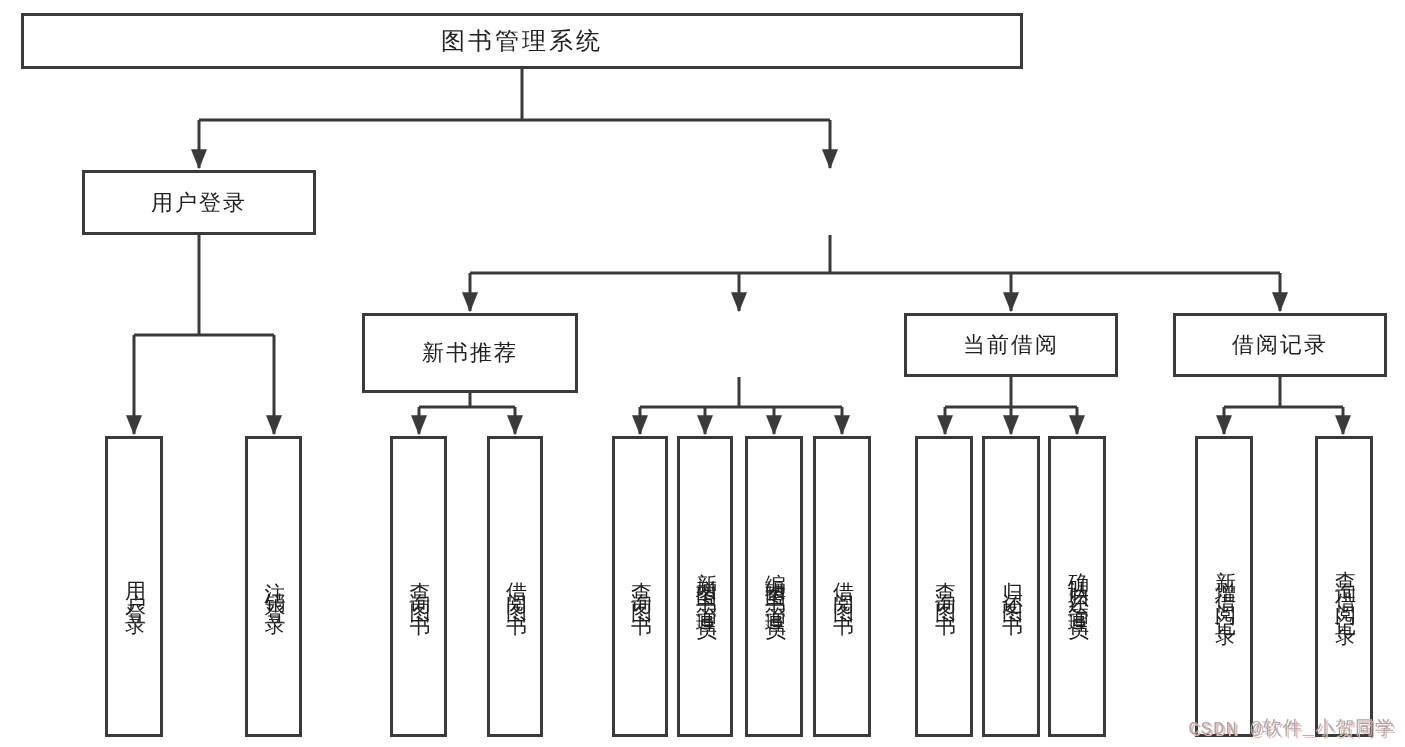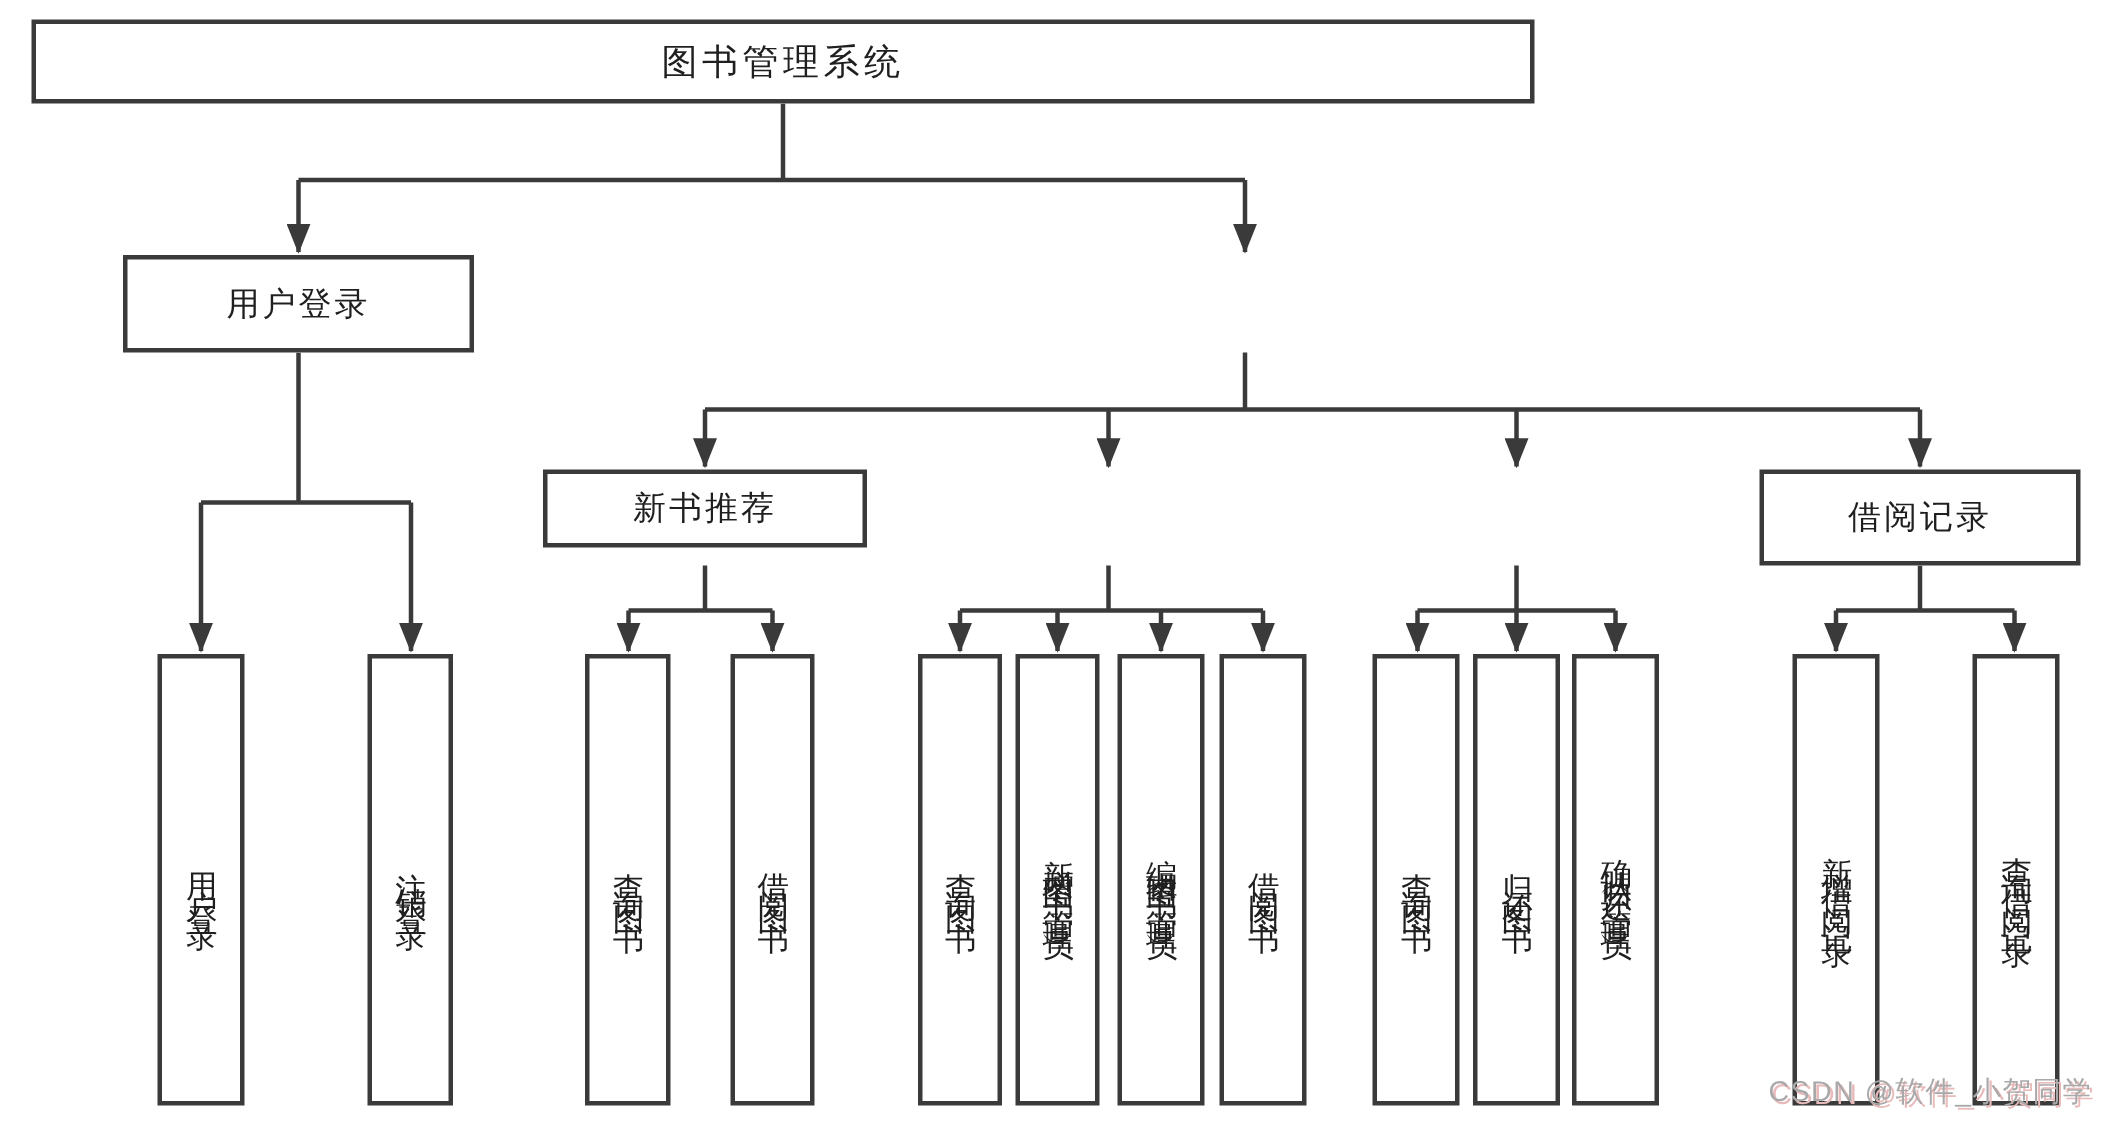--- a/index.html
+++ b/index.html
@@ -9,21 +9,21 @@
     --bg:#ffffff;
     --watermark:#a9a9a9;
     --watermark-shadow:#e8baba;
   }
   .stage{
     position:relative;
     width:1405px;
     height:747px;
     background:var(--bg);
     overflow:hidden;
-    font-family:Liberation Sans, sans-serif;
+    font-family:Liberation Mono, monospace;
     color:var(--text);
   }
   .stage svg{position:absolute;left:0;top:0;}
   .hbox,.vbox{
     position:absolute;
     box-sizing:border-box;
     background:#ffffff;
     border:3px solid var(--line);
     display:flex;
     align-items:center;
@@ -98,21 +98,22 @@
       <line x1="1280" y1="377" x2="1280" y2="407" stroke="var(--line)" stroke-width="3"></line>
       <line x1="1224" y1="407" x2="1343" y2="407" stroke="var(--line)" stroke-width="3"></line>
       <line x1="1224" y1="407" x2="1224" y2="434" stroke="var(--line)" stroke-width="3" marker-end="url(#arrow)"></line>
       <line x1="1343" y1="407" x2="1343" y2="434" stroke="var(--line)" stroke-width="3" marker-end="url(#arrow)"></line>
     </svg>
 
   <div class="hbox root" style="left:21px;top:13px;width:1002px;height:56px">图书管理系统</div>
 
   <div class="hbox" style="left:82px;top:170px;width:234px;height:65px">用户登录</div>
 
-  <div class="hbox" style="left:362px;top:313px;width:216px;height:52px">新书推荐</div>
+  <div class="hbox" style="left:362px;top:313px;width:216px;height:80px">新书推荐</div>
+  <div class="hbox" style="left:904px;top:313px;width:214px;height:64px">当前借阅</div>
   <div class="hbox" style="left:1173px;top:313px;width:214px;height:64px">借阅记录</div>
 
   <div class="vbox" style="left:105px;top:436px;width:58px">
     <span class="vtext" style="letter-spacing: 11px;">用户登录</span>
   </div>
   <div class="vbox" style="left:245px;top:436px;width:57px">
     <span class="vtext" style="letter-spacing: 11px;">注销登录</span>
   </div>
 
   <div class="vbox" style="left:390px;top:436px;width:57px">

